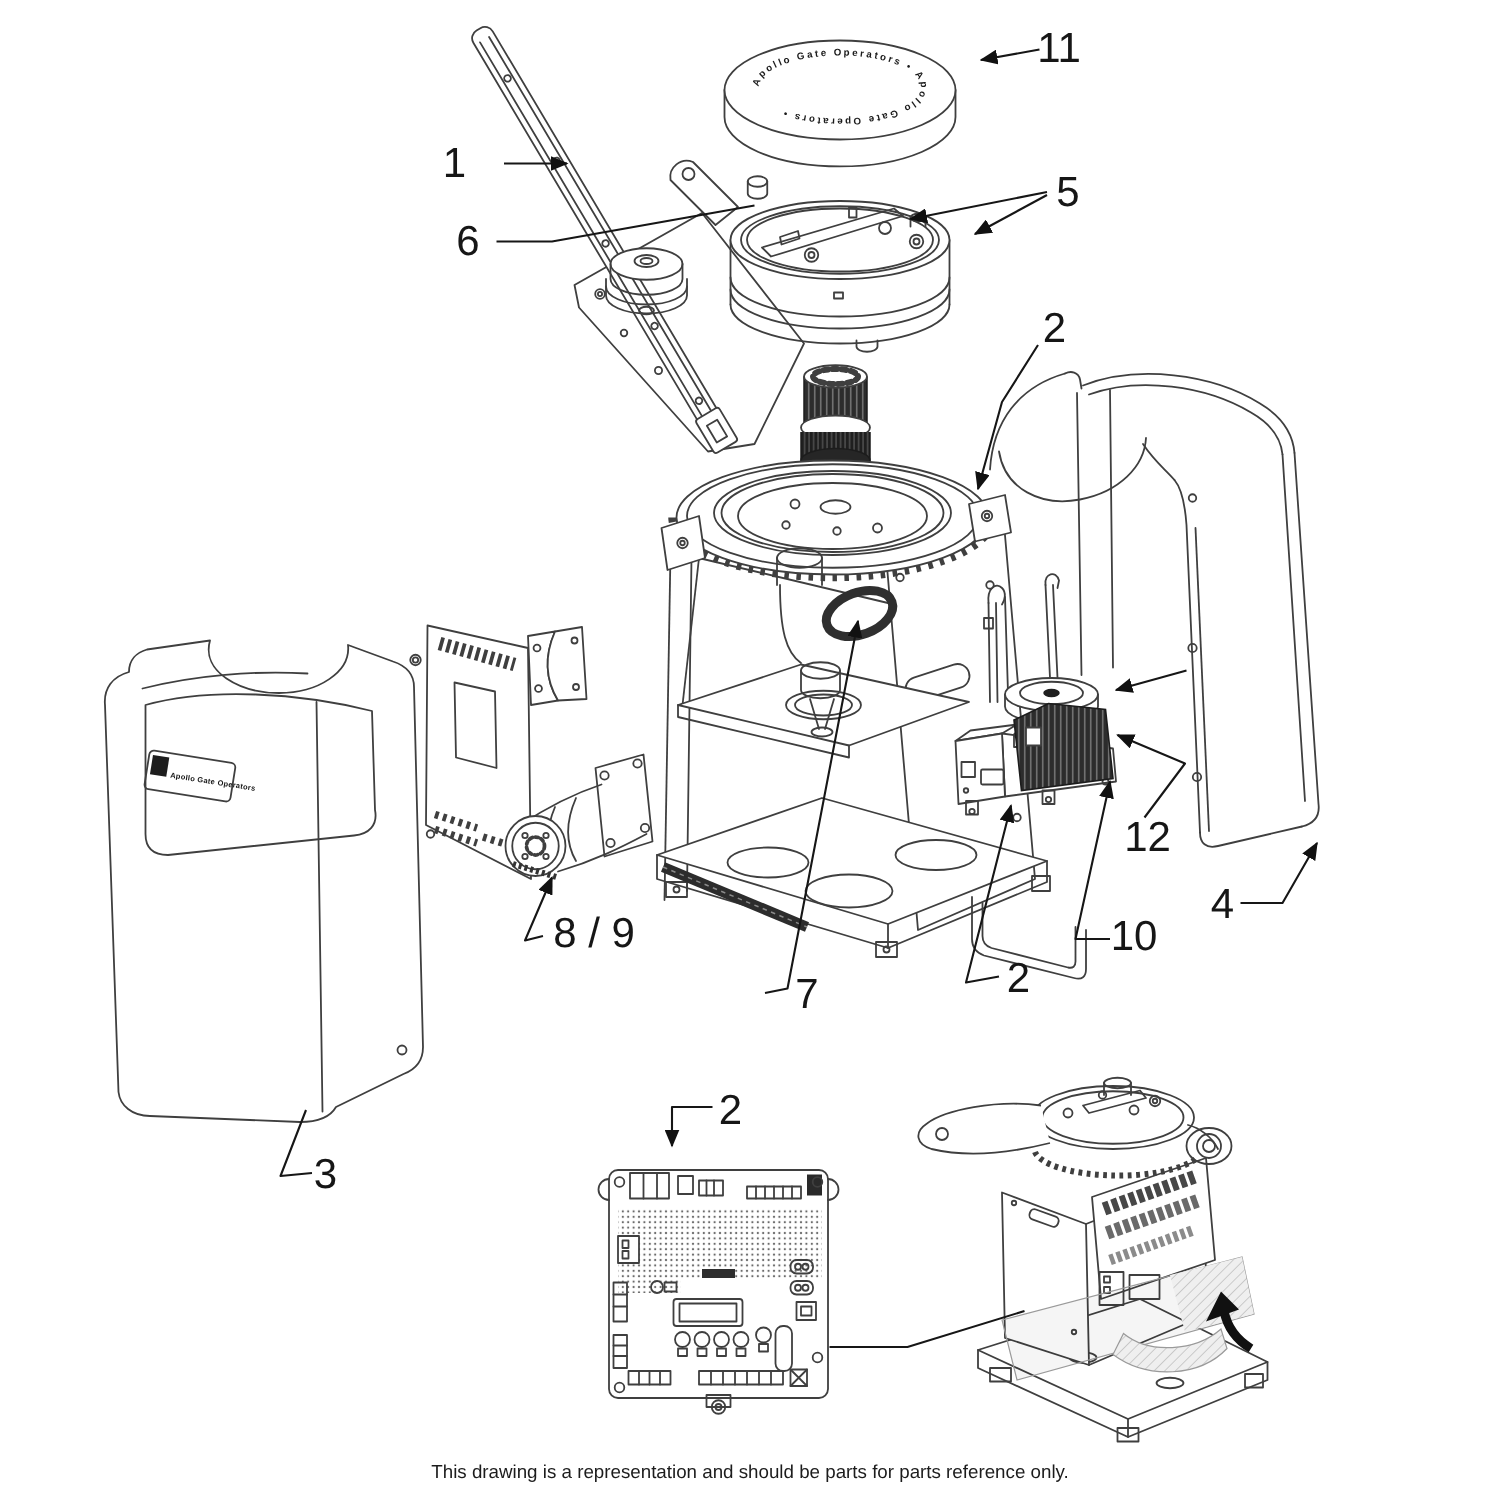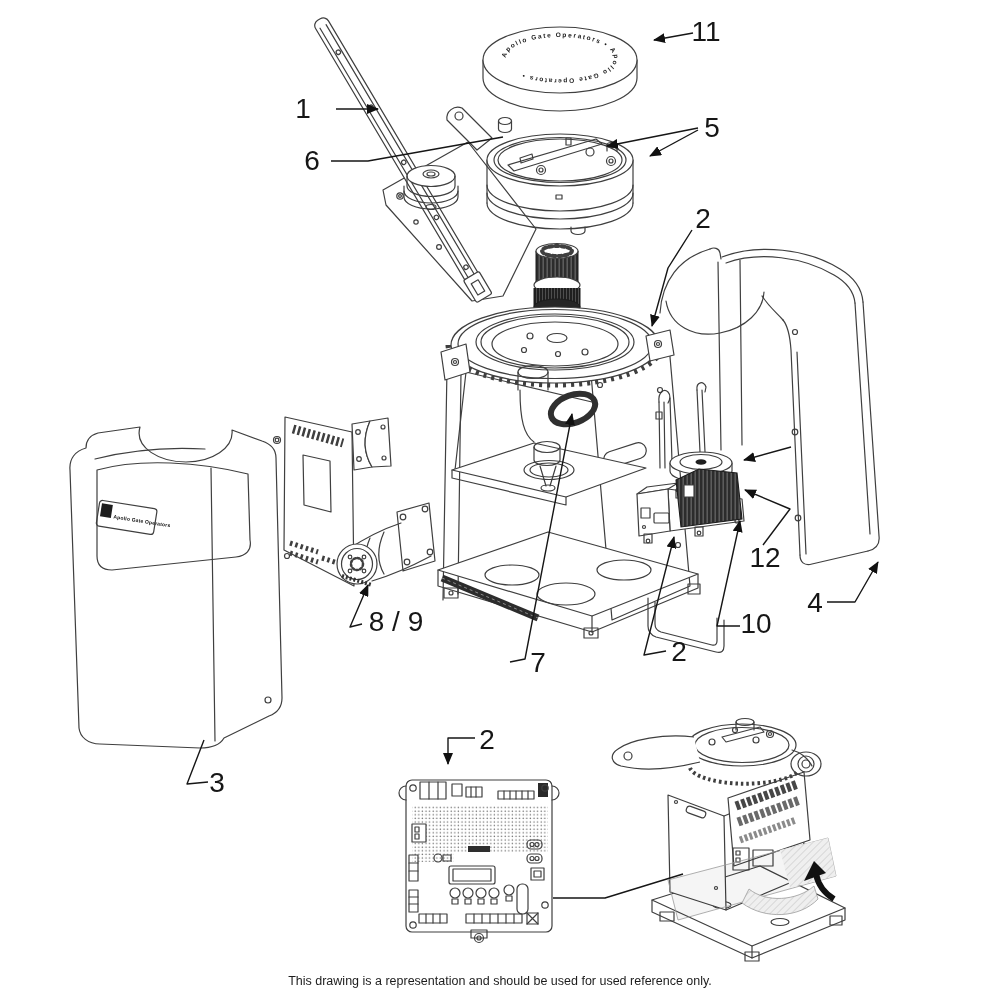--- a/index.html
+++ b/index.html
@@ -441,14 +441,14 @@
     <text class="callout" x="815" y="612">4</text>
     <text class="callout" x="756" y="633">10</text>
     <text class="callout" x="679" y="661">2</text>
     <text class="callout" x="538" y="672">7</text>
     <text class="callout" x="396" y="631">8 / 9</text>
     <text class="callout" x="217" y="792">3</text>
     <text class="callout" x="487" y="749">2</text>
   </g>
 </svg>
 
-<div id="footer">This drawing is a representation and should be used for used reference only.</div>
+<div id="footer">This drawing is a representation and should be parts for parts reference only.</div>
 </div>
 
 </body></html>

